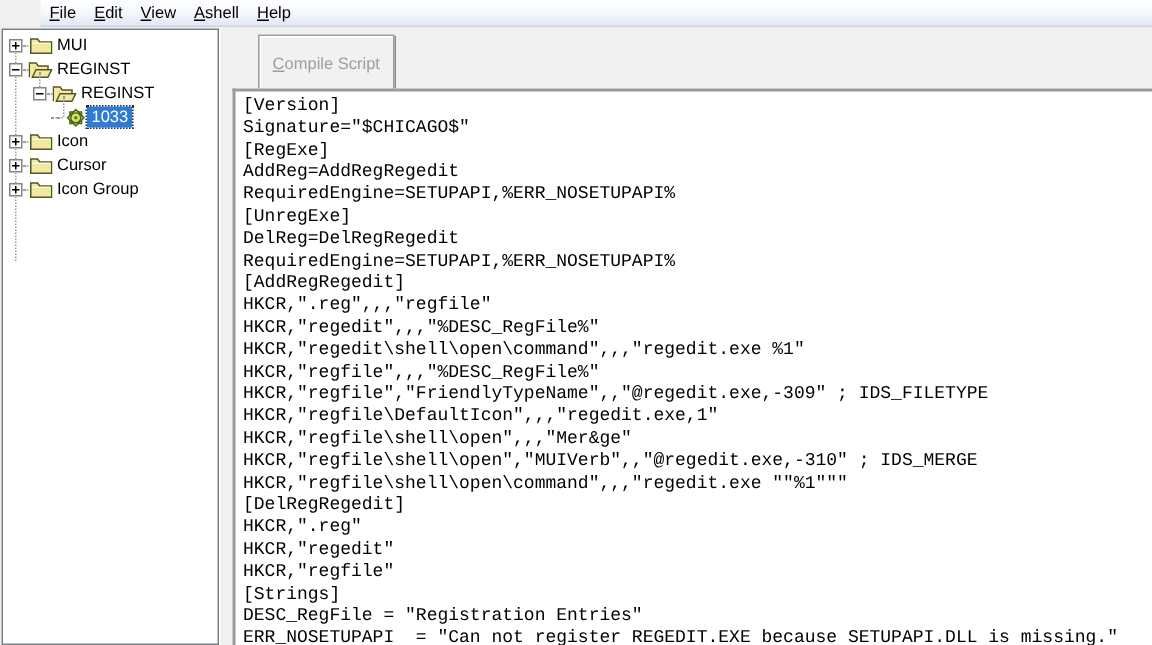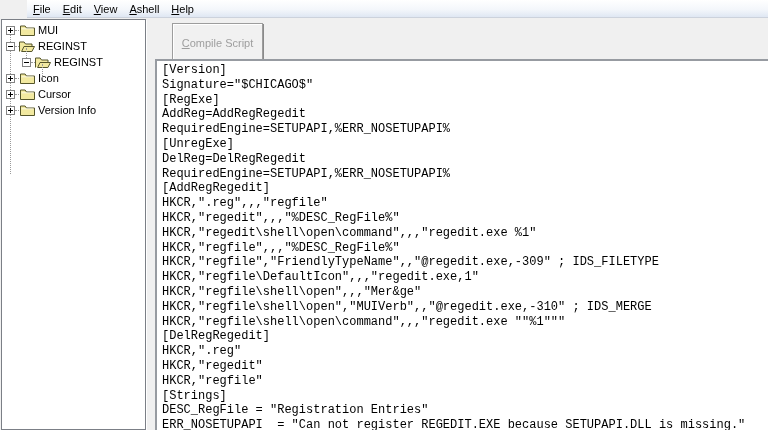--- a/index.html
+++ b/index.html
@@ -122,20 +122,34 @@
       <span class="stub"></span>
       <span class="ticon">
         <svg width="16" height="12" viewBox="0 0 16 12">
           <path d="M0.5 11.5 V2 h4.6 l1.4 2 h6.5 v2.5" fill="#f2e9a0" stroke="#55552a" stroke-width="1"></path>
           <path d="M2.6 11.5 l2.4 -5 h10.5 l-2.6 5 z" fill="#f2e9a0" stroke="#55552a" stroke-width="1"></path>
         </svg>
       </span>
       <span class="lbl">REGINST</span>
     </div>
     <div class="trow">
+      <span class="indent" style="width: 32px;"></span>
+      <span class="noexp stub"></span>
+      <span class="stub"></span>
+      <span class="ticon">
+        <svg width="13" height="13" viewBox="0 0 13 13">
+          <rect x="2.6" y="2.6" width="7.8" height="7.8" fill="#b5d516" stroke="#47611d" stroke-width="0.9"></rect>
+          <rect x="2.6" y="2.6" width="7.8" height="7.8" transform="rotate(45 6.5 6.5)" fill="#b5d516" stroke="#47611d" stroke-width="0.9"></rect>
+          <circle cx="6.5" cy="6.5" r="3.3" fill="#d3e56e" stroke="#47611d" stroke-width="0.9"></circle>
+          <circle cx="6.5" cy="6.5" r="1.2" fill="#5f7a19"></circle>
+        </svg>
+      </span>
+      <span class="lbl sel" style="background: rgb(46, 123, 214);">1033</span>
+    </div>
+    <div class="trow">
       <span class="indent" style="width: 0px;"></span>
       <span class="expand plus"></span>
       <span class="stub"></span>
       <span class="ticon">
         <svg width="15" height="12" viewBox="0 0 15 12">
           <path d="M0.5 11.5 V2 h4.6 l1.4 2 h8 v7.5 z" fill="#f2e9a0" stroke="#55552a" stroke-width="1"></path>
           <path d="M1.5 4.8 h12" stroke="#ffffff" stroke-width="1" opacity="0.7"></path>
         </svg>
       </span>
       <span class="lbl">Icon</span>
@@ -155,21 +169,21 @@
     <div class="trow">
       <span class="indent" style="width: 0px;"></span>
       <span class="expand plus"></span>
       <span class="stub"></span>
       <span class="ticon">
         <svg width="15" height="12" viewBox="0 0 15 12">
           <path d="M0.5 11.5 V2 h4.6 l1.4 2 h8 v7.5 z" fill="#f2e9a0" stroke="#55552a" stroke-width="1"></path>
           <path d="M1.5 4.8 h12" stroke="#ffffff" stroke-width="1" opacity="0.7"></path>
         </svg>
       </span>
-      <span class="lbl">Version Info</span>
+      <span class="lbl">Icon Group</span>
     </div>
   </div>
 
 <button class="compile-btn" disabled=""><span class="first">C</span><span>ompile Script</span></button>
 
 <div class="editor">
   <pre>[Version]
 Signature="$CHICAGO$"
 [RegExe]
 AddReg=AddRegRegedit

